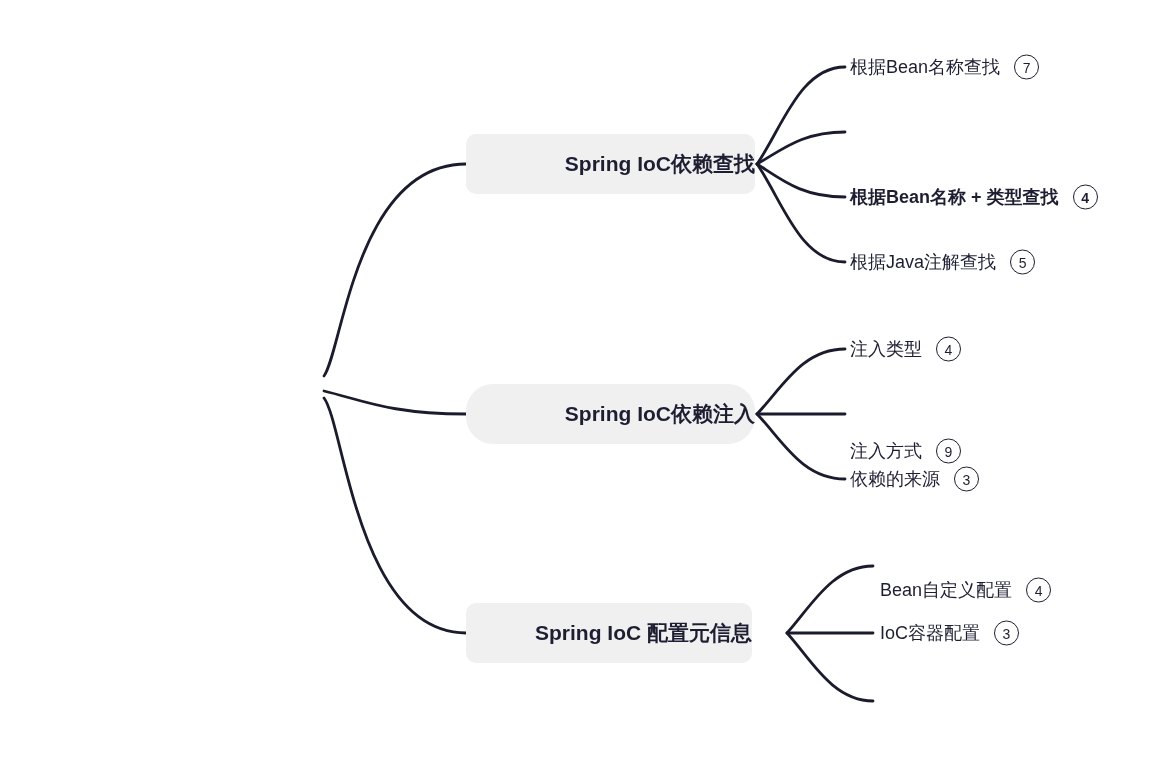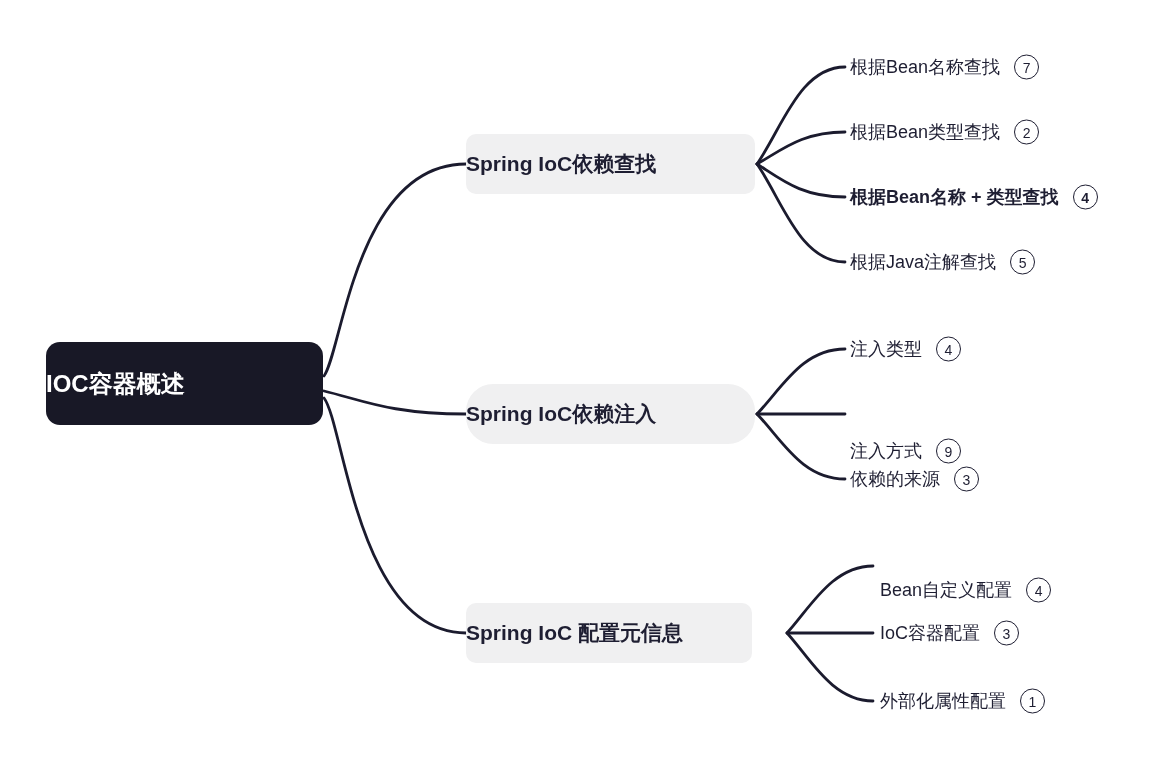--- a/index.html
+++ b/index.html
@@ -25,21 +25,21 @@
     fill: none;
     stroke: #1b1b2e;
     stroke-width: 2.8;
     stroke-linecap: round;
   }
   .node {
     position: absolute;
     box-sizing: border-box;
     display: flex;
     align-items: center;
-    justify-content: flex-start;
+    justify-content: flex-end;
     cursor: pointer;
   }
   .node-root {
     left: 46px;
     top: 342px;
     width: 277px;
     height: 83px;
     background: #181826;
     color: #ffffff;
     border-radius: 14px;
@@ -100,41 +100,34 @@
 
     <path d="M757,414 C782,388 802,349 845,349"></path>
     <path d="M757,414 C785,414 810,414 845,414"></path>
     <path d="M757,414 C782,440 802,479 845,479"></path>
 
     <path d="M787,633 C810,608 832,566 873,566"></path>
     <path d="M787,633 C812,633 838,633 873,633"></path>
     <path d="M787,633 C810,658 832,701 873,701"></path>
   </svg>
 
-  <div class="node node-root">
-    <span>IOC容器概述</span>
-  </div>
 
   <div class="node node-branch branch-1">
     <span>Spring IoC依赖查找</span>
   </div>
   <div class="node node-branch branch-2">
     <span>Spring IoC依赖注入</span>
   </div>
   <div class="node node-branch branch-3">
     <span>Spring IoC 配置元信息</span>
   </div>
 
   <div class="leaf" style="left:850px; top:67px;">
     <span>根据Bean名称查找</span>
     <span class="badge">7</span>
-  </div>
-  <div class="leaf" style="left:850px; top:132px;">
-    <span>根据Bean类型查找</span>
-    <span class="badge">2</span>
   </div>
   <div class="leaf" style="left:850px; top:197px;font-weight:bold;">
     <span>根据Bean名称 + 类型查找</span>
     <span class="badge">4</span>
   </div>
   <div class="leaf" style="left:850px; top:262px;">
     <span>根据Java注解查找</span>
     <span class="badge">5</span>
   </div>
 
@@ -152,18 +145,14 @@
   </div>
 
   <div class="leaf" style="left:880px; top:566px;margin-top:24px;">
     <span>Bean自定义配置</span>
     <span class="badge">4</span>
   </div>
   <div class="leaf" style="left:880px; top:633px;">
     <span>IoC容器配置</span>
     <span class="badge">3</span>
   </div>
-  <div class="leaf" style="left:880px; top:701px;">
-    <span>外部化属性配置</span>
-    <span class="badge">1</span>
-  </div>
 
 </div>
 
 </body></html>

